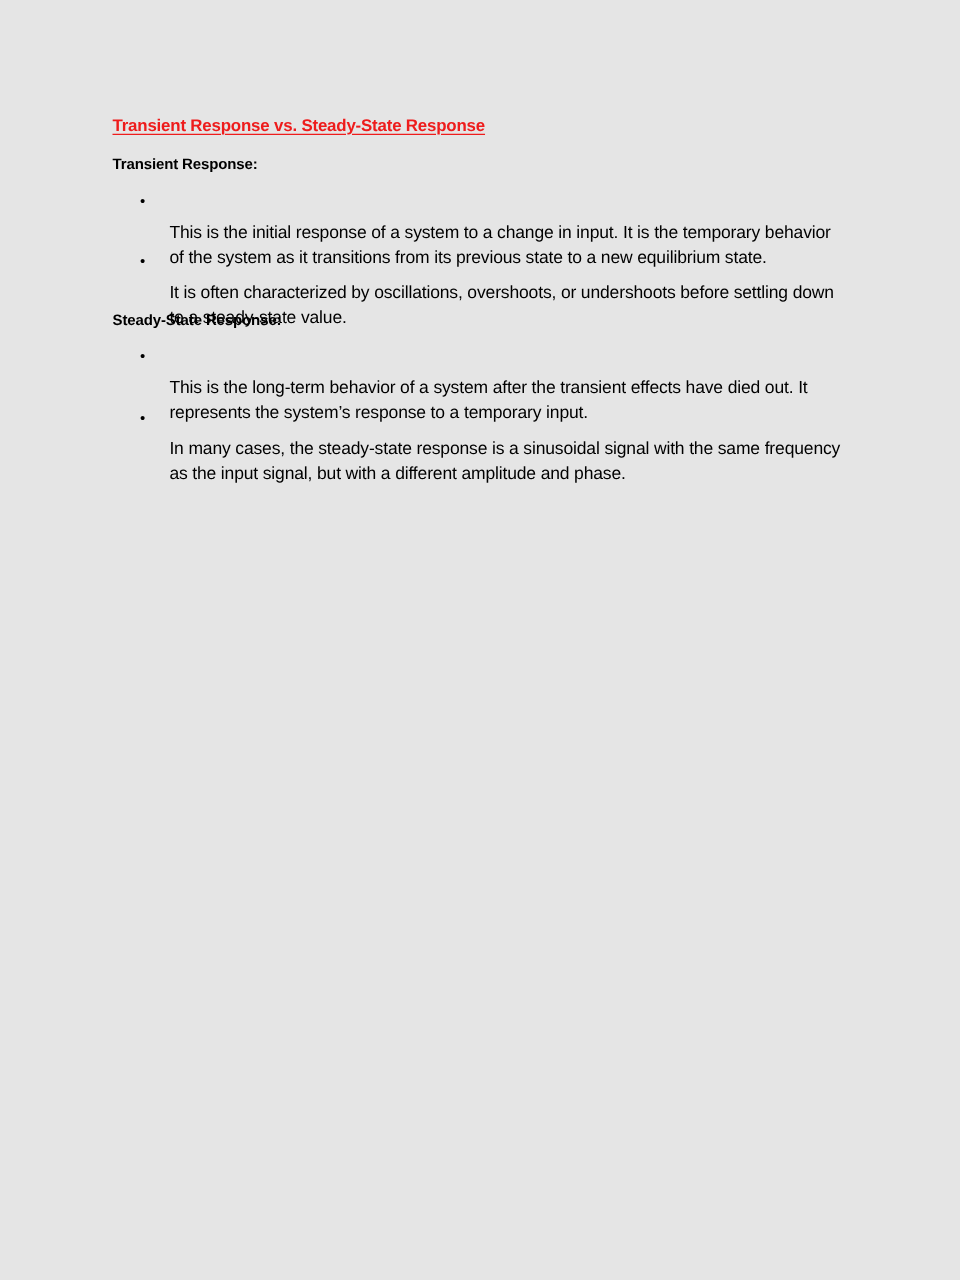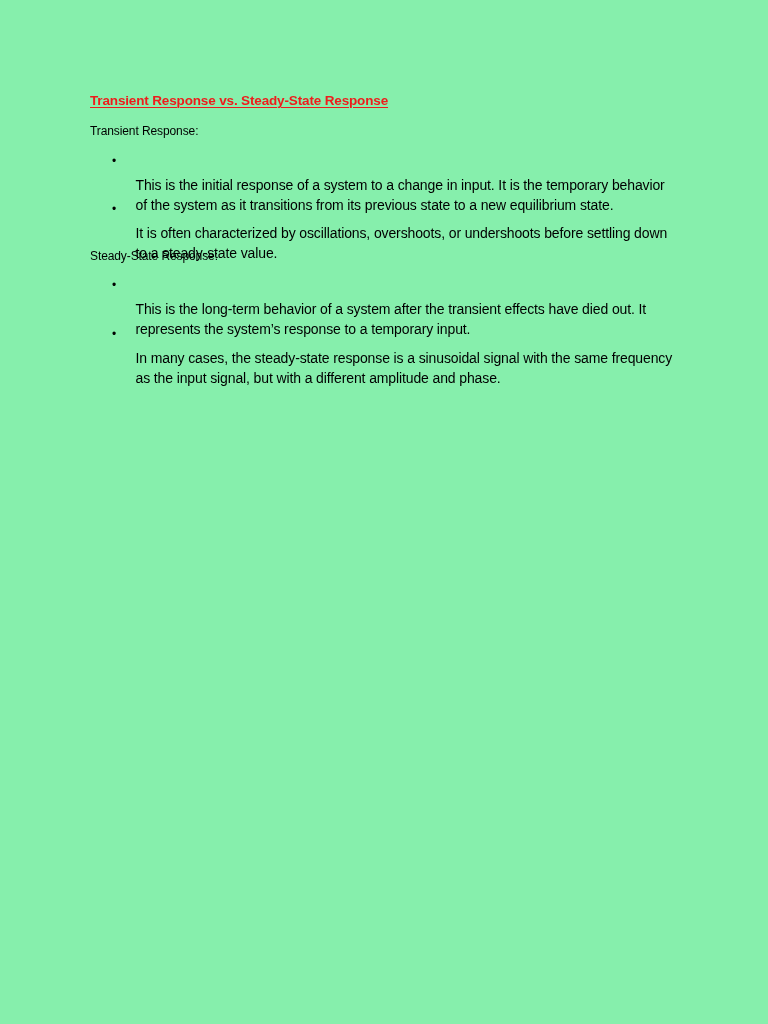--- a/index.html
+++ b/index.html
@@ -13,40 +13,40 @@
     position: relative;
     overflow: hidden;
     font-family: "Liberation Sans", "DejaVu Sans", sans-serif;
     color: #000000;
   }
   .page {
     position: absolute;
     left: 0; top: 0;
     width: 768px;
     height: 1024px;
-    background: #86efac;
+    background: #e5e5e5;
   }
   .title {
     position: absolute;
     left: 90px;
     top: 93px;
     font-size: 13.5px;
     font-weight: bold;
     color: #ee1c1c;
     text-decoration: underline;
     text-decoration-thickness: 1px;
     text-underline-offset: 2px;
     letter-spacing: -0.15px;
     white-space: nowrap;
   }
   .heading {
     position: absolute;
     left: 90px;
     font-size: 12px;
-    font-weight: normal;
+    font-weight: bold;
     letter-spacing: -0.1px;
     white-space: nowrap;
   }
   .bullet {
     position: absolute;
     left: 112px;
     width: 560px;
   }
   .bullet-dot {
     position: absolute;

